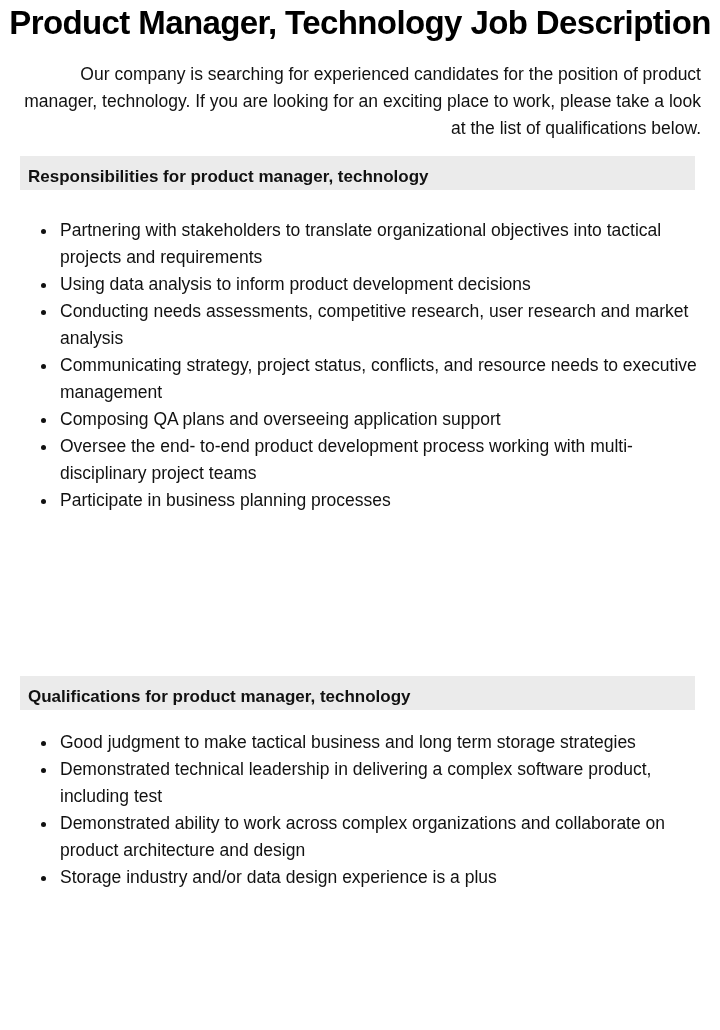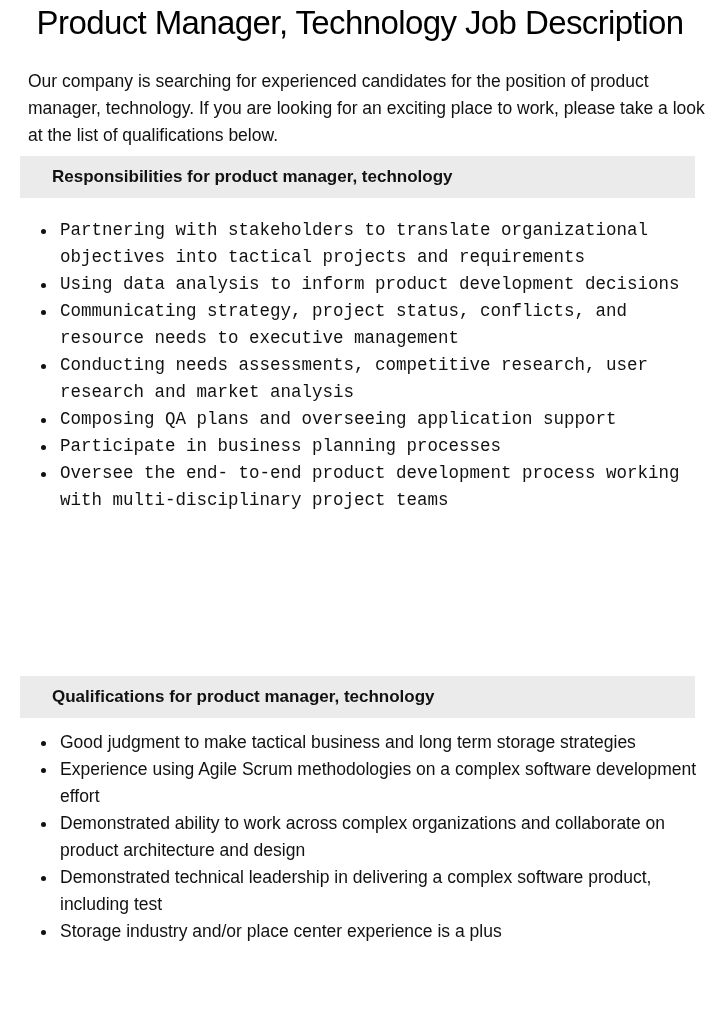--- a/index.html
+++ b/index.html
@@ -1,47 +1,46 @@
 <!DOCTYPE html>
 <html><head>
 <meta charset="utf-8">
 <style>
   html, body { margin: 0; padding: 0; background: #ffffff; }
   body { width: 720px; height: 1030px; overflow: hidden; color: #111; font-family: "Liberation Sans", "DejaVu Sans", sans-serif; }
   .page { position: relative; width: 720px; }
-  h1 { margin: 0; position: absolute; left: 0; top: 2px; width: 720px; text-align: center; font-size: 33px; font-weight: normal; letter-spacing: -0.6px; line-height: 42px; color: #000; white-space: nowrap; }
-  .intro { position: absolute; left: 20px; top: 60px; width: 680px; font-size: 17.5px; line-height: 27px; margin: 8px; color: #111; }
-  .section-header { position: absolute; left: 20px; width: 675px; height: 42px; background: #ebebeb; box-sizing: border-box; padding-left: 32px; font-size: 17px; font-weight: bold; line-height: 42px; color: #111; }
+  h1 { margin: 0; position: absolute; left: 0; top: 2px; width: 720px; text-align: center; font-size: 33px; font-weight: bold; letter-spacing: -0.6px; line-height: 42px; color: #000; white-space: nowrap; }
+  .intro { position: absolute; left: 20px; top: 60px; width: 680px; font-size: 17.5px; line-height: 27px; margin: 1px; color: #111; text-align: right; }
+  .section-header { position: absolute; left: 20px; width: 675px; height: 34px; background: #ebebeb; box-sizing: border-box; padding-left: 8px; font-size: 17px; font-weight: bold; line-height: 42px; color: #111; }
   ul.bullets { position: absolute; left: 20px; width: 680px; margin: 0; padding: 0 0 0 40px; box-sizing: border-box; list-style: none; font-size: 17.5px; line-height: 27px; }
   ul.bullets li { position: relative; }
   ul.bullets li::before { content: ""; position: absolute; left: -19px; top: 12px; width: 5px; height: 5px; border-radius: 50%; background: #111; }
   #sec-resp { top: 156px; }
-  #list-resp { top: 217px; font-family: Liberation Mono, monospace; }
+  #list-resp { top: 217px; }
   #sec-qual { top: 676px; }
   #list-qual { top: 729px; }
 </style>
 </head>
 <body>
 
 <div class="page">
   <h1>Product Manager, Technology Job Description</h1>
   <p class="intro">Our company is searching for experienced candidates for the position of product manager, technology. If you are looking for an exciting place to work, please take a look at the list of qualifications below.</p>
 
   <div id="sec-resp" class="section-header">Responsibilities for product manager, technology</div>
   <ul id="list-resp" class="bullets">
     <li>Partnering with stakeholders to translate organizational objectives into tactical projects and requirements</li>
     <li>Using data analysis to inform product development decisions</li>
+    <li>Conducting needs assessments, competitive research, user research and market analysis</li>
     <li>Communicating strategy, project status, conflicts, and resource needs to executive management</li>
-    <li>Conducting needs assessments, competitive research, user research and market analysis</li>
     <li>Composing QA plans and overseeing application support</li>
+    <li>Oversee the end- to-end product development process working with multi-disciplinary project teams</li>
     <li>Participate in business planning processes</li>
-    <li>Oversee the end- to-end product development process working with multi-disciplinary project teams</li>
   </ul>
 
   <div id="sec-qual" class="section-header">Qualifications for product manager, technology</div>
   <ul id="list-qual" class="bullets">
     <li>Good judgment to make tactical business and long term storage strategies</li>
-    <li>Experience using Agile Scrum methodologies on a complex software development effort</li>
+    <li>Demonstrated technical leadership in delivering a complex software product, including test</li>
     <li>Demonstrated ability to work across complex organizations and collaborate on product architecture and design</li>
-    <li>Demonstrated technical leadership in delivering a complex software product, including test</li>
-    <li>Storage industry and/or place center experience is a plus</li>
+    <li>Storage industry and/or data design experience is a plus</li>
   </ul>
 </div>
 
 </body></html>

